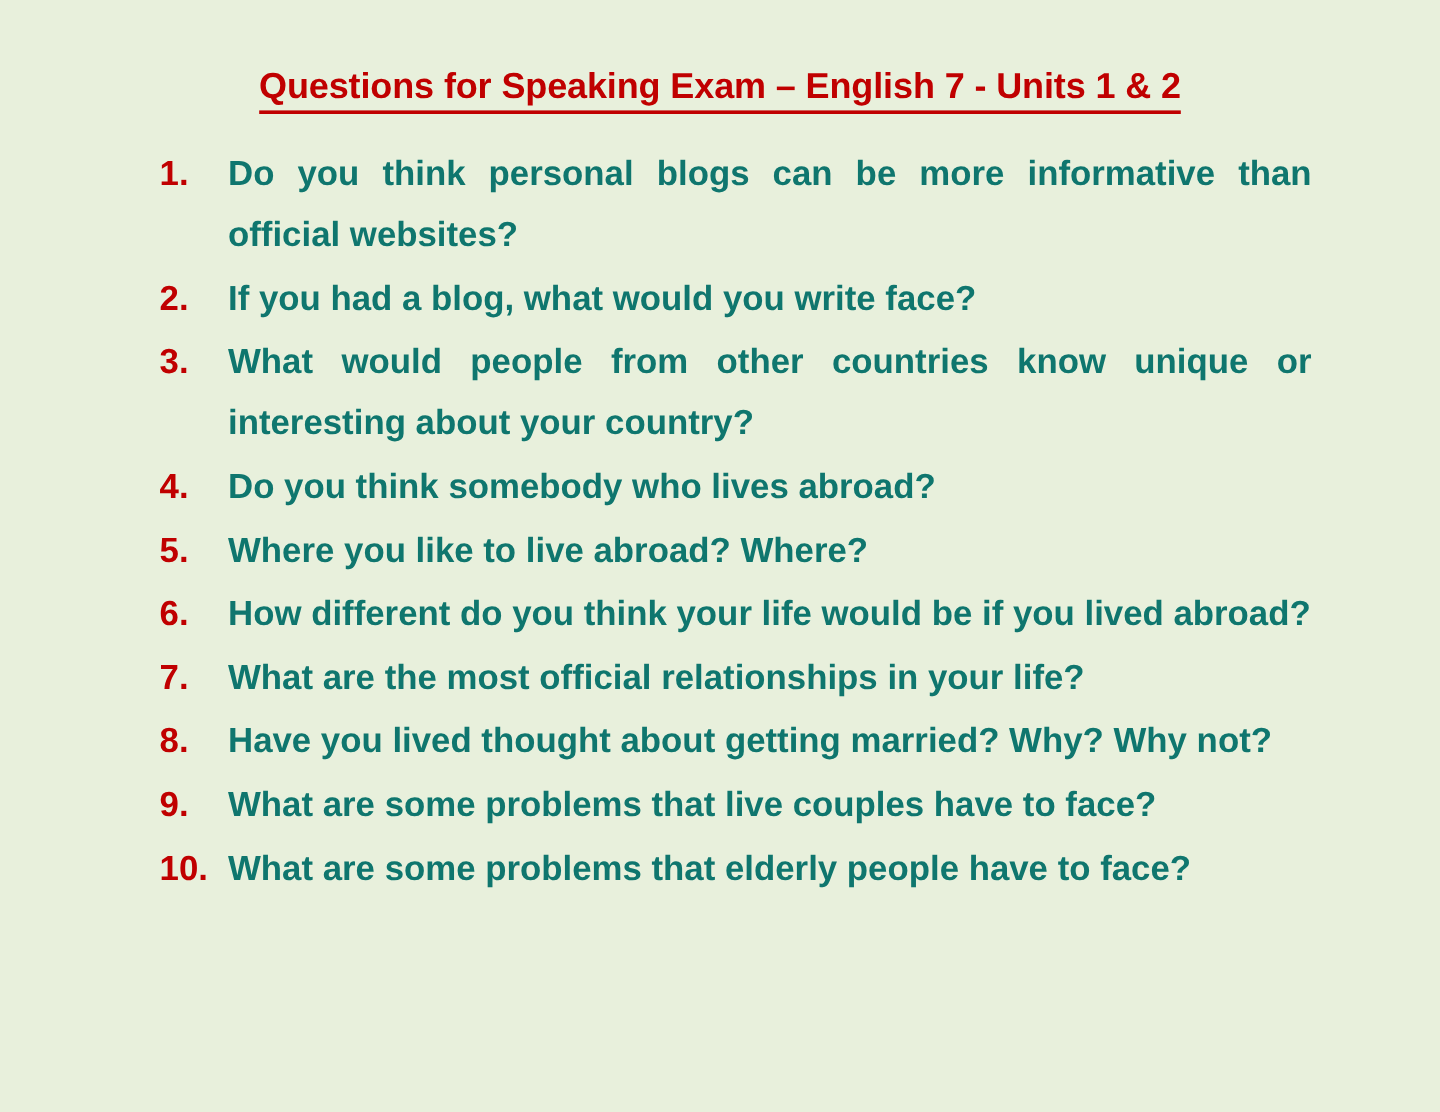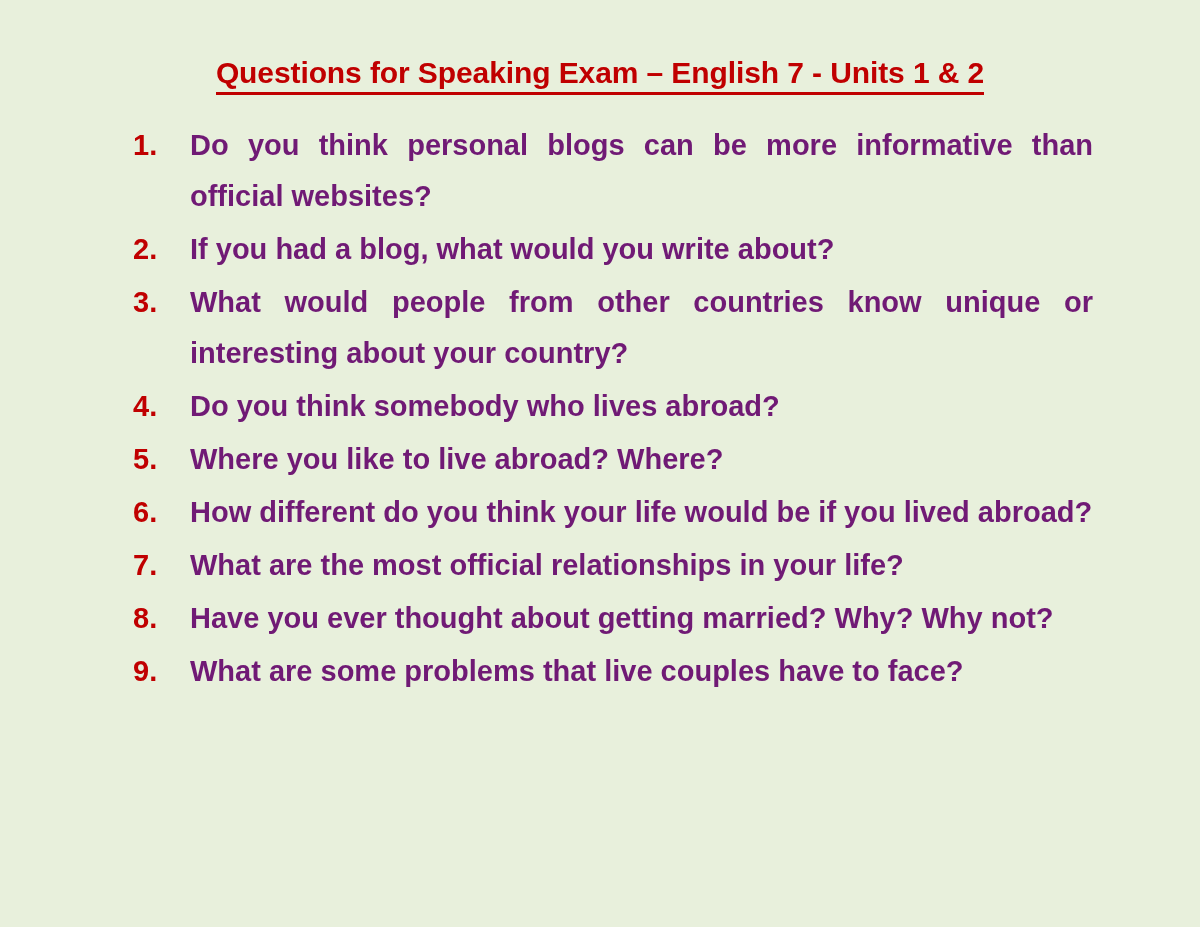--- a/index.html
+++ b/index.html
@@ -66,21 +66,21 @@
   .q-num {
     flex: 0 0 auto;
     width: 57px;
     text-align: left;
     white-space: nowrap;
     color: #c00000;
   }
 
   .q-text {
     flex: 1 1 auto;
-    color: #701a75;
+    color: #0f766e;
     word-spacing: 0px;
   }
 
   .q-text.justify {
     text-align: justify;
     text-align-last: left;
   }
 </style>
 </head>
 <body>
@@ -93,21 +93,21 @@
 
   <ol id="qlist">
 
     <li class="q-item">
       <span class="q-num">1.</span>
       <span class="q-text justify">Do you think personal blogs can be more informative than official websites?</span>
     </li>
 
     <li class="q-item">
       <span class="q-num">2.</span>
-      <span class="q-text">If you had a blog, what would you write about?</span>
+      <span class="q-text">If you had a blog, what would you write face?</span>
     </li>
 
     <li class="q-item">
       <span class="q-num">3.</span>
       <span class="q-text justify">What would people from other countries know unique or interesting about your country?</span>
     </li>
 
     <li class="q-item">
       <span class="q-num">4.</span>
       <span class="q-text">Do you think somebody who lives abroad?</span>
@@ -123,24 +123,28 @@
       <span class="q-text justify">How different do you think your life would be if you lived abroad?</span>
     </li>
 
     <li class="q-item">
       <span class="q-num">7.</span>
       <span class="q-text">What are the most official relationships in your life?</span>
     </li>
 
     <li class="q-item">
       <span class="q-num">8.</span>
-      <span class="q-text justify">Have you ever thought about getting married? Why? Why not?</span>
+      <span class="q-text justify">Have you lived thought about getting married? Why? Why not?</span>
     </li>
 
     <li class="q-item">
       <span class="q-num">9.</span>
       <span class="q-text">What are some problems that live couples have to face?</span>
     </li>
 
+    <li class="q-item">
+      <span class="q-num">10.</span>
+      <span class="q-text">What are some problems that elderly people have to face?</span>
+    </li>
 
   </ol>
 
 </div>
 
 </body></html>

